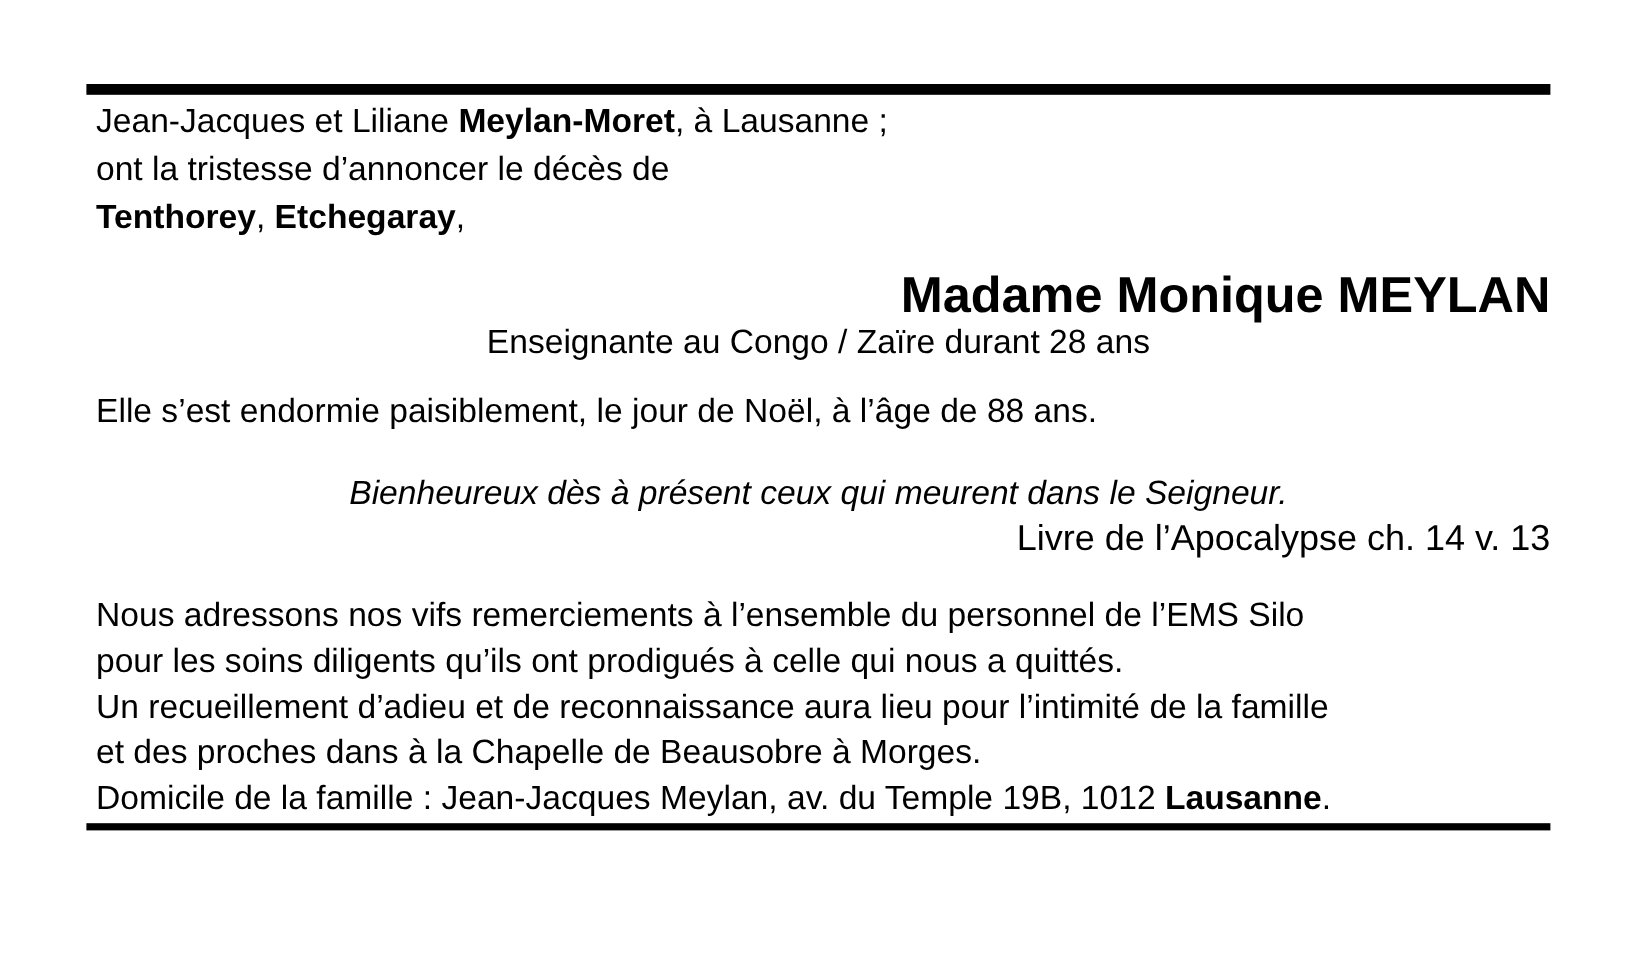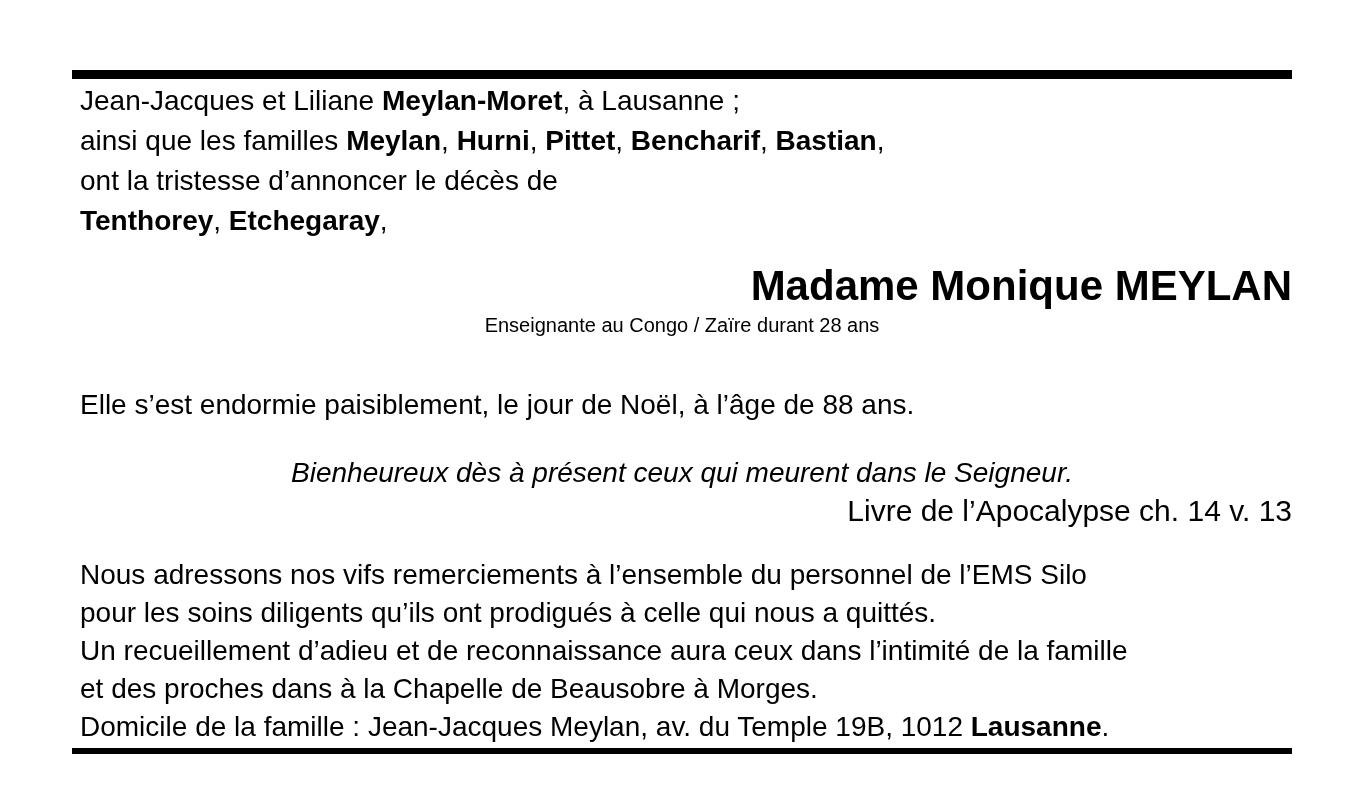--- a/index.html
+++ b/index.html
@@ -51,27 +51,27 @@
   }
   .name {
     margin-top: 25px;
     font-size: 42px;
     line-height: 40px;
     font-weight: 700;
     text-align: right;
     white-space: nowrap;
   }
   .subtitle {
-    font-size: 20px;
+    font-size: 28px;
     line-height: 38px;
     text-align: center;
     white-space: nowrap;
   }
   .death {
-    margin-top: 42px;
+    margin-top: 20px;
     padding-left: 8px;
     font-size: 28px;
     line-height: 38px;
     white-space: nowrap;
   }
   .quote {
     margin-top: 30px;
     font-size: 28px;
     line-height: 38px;
     font-style: italic;
@@ -94,39 +94,38 @@
 <body>
 
 <div class="page">
 
   <div class="rule rule-top"></div>
 
   <div class="content">
 
     <div class="block intro">
         <div class="line"><span>Jean-Jacques et Liliane </span><span class="bold">Meylan-Moret</span><span>, à Lausanne ;</span></div>
-        <div class="line"><span>ainsi que les familles </span><span class="bold">Meylan</span><span>, </span><span class="bold">Hurni</span><span>, </span><span class="bold">Pittet</span><span>, </span><span class="bold">Bencharif</span><span>, </span><span class="bold">Bastian</span><span>,</span></div>
         <div class="line"><span>ont la tristesse d’annoncer le décès de</span></div>
         <div class="line"><span class="bold">Tenthorey</span><span>, </span><span class="bold">Etchegaray</span><span>,</span></div>
       </div>
 
     <div class="name">Madame Monique MEYLAN</div>
 
     <div class="subtitle">Enseignante au Congo / Zaïre durant 28 ans</div>
 
     <div class="death">Elle s’est endormie paisiblement, le jour de Noël, à l’âge de 88 ans.</div>
 
     <div class="quote">Bienheureux dès à présent ceux qui meurent dans le Seigneur.</div>
 
     <div class="quote-source">Livre de l’Apocalypse ch. 14 v. 13</div>
 
     <div class="block closing">
         <div class="line"><span>Nous adressons nos vifs remerciements à l’ensemble du personnel de l’EMS Silo</span></div>
         <div class="line"><span>pour les soins diligents qu’ils ont prodigués à celle qui nous a quittés.</span></div>
-        <div class="line"><span>Un recueillement d’adieu et de reconnaissance aura ceux dans l’intimité de la famille</span></div>
+        <div class="line"><span>Un recueillement d’adieu et de reconnaissance aura lieu pour l’intimité de la famille</span></div>
         <div class="line"><span>et des proches dans à la Chapelle de Beausobre à Morges.</span></div>
         <div class="line"><span>Domicile de la famille : Jean-Jacques Meylan, av. du Temple 19B, 1012 </span><span class="bold">Lausanne</span><span>.</span></div>
       </div>
 
   </div>
 
   <div class="rule rule-bottom"></div>
 
 </div>
 

